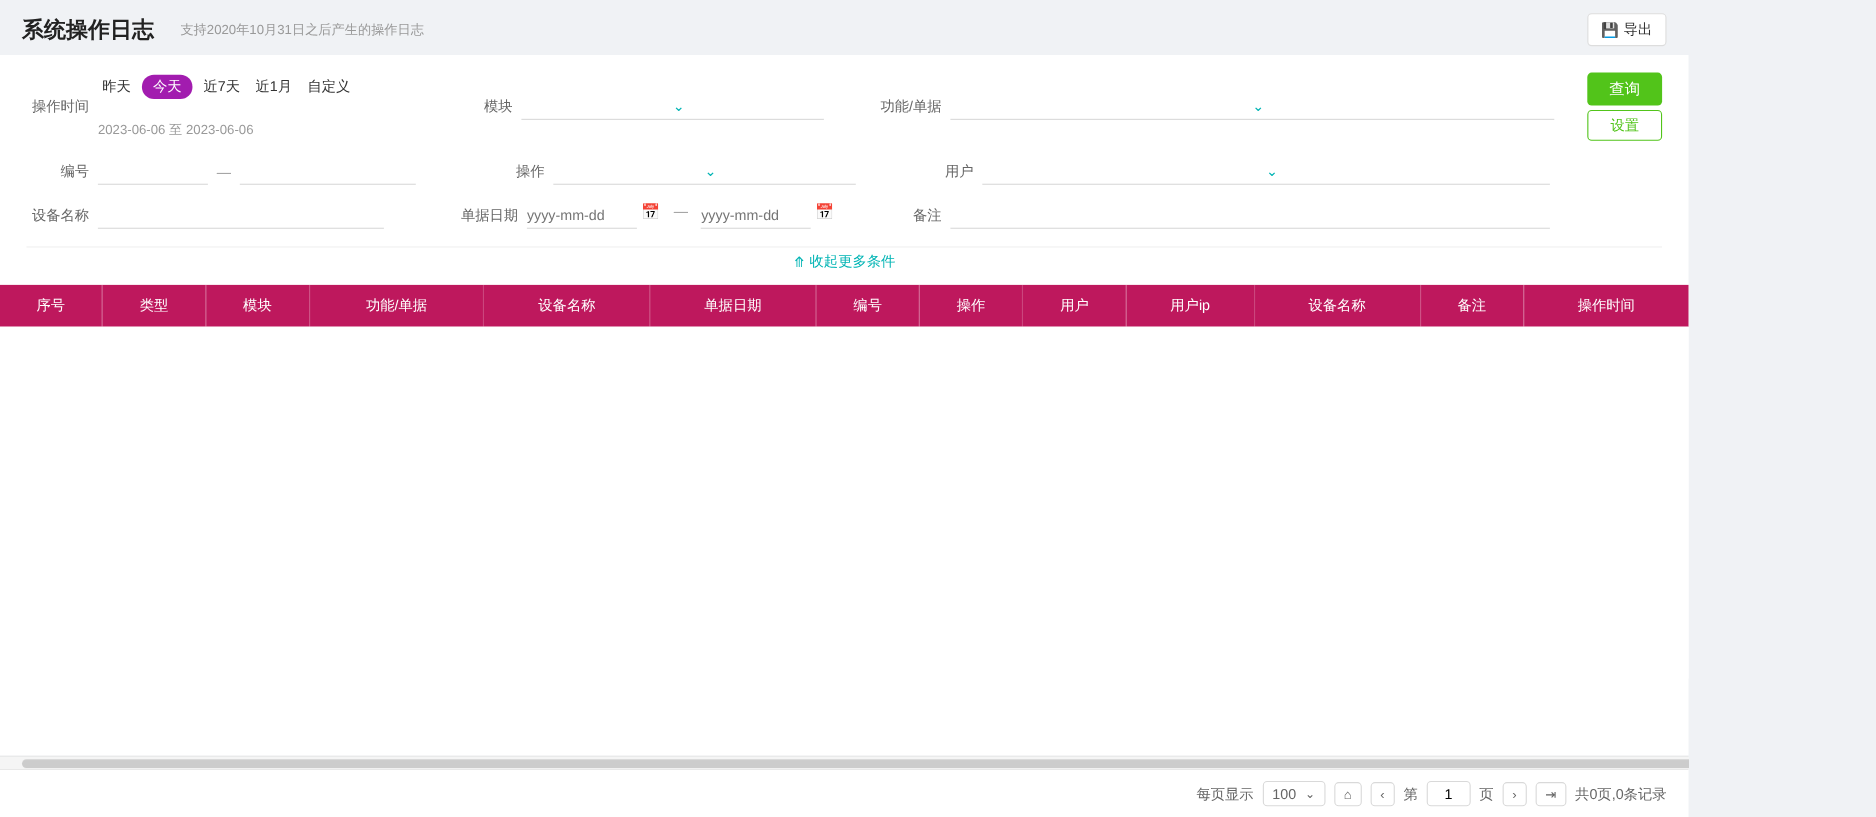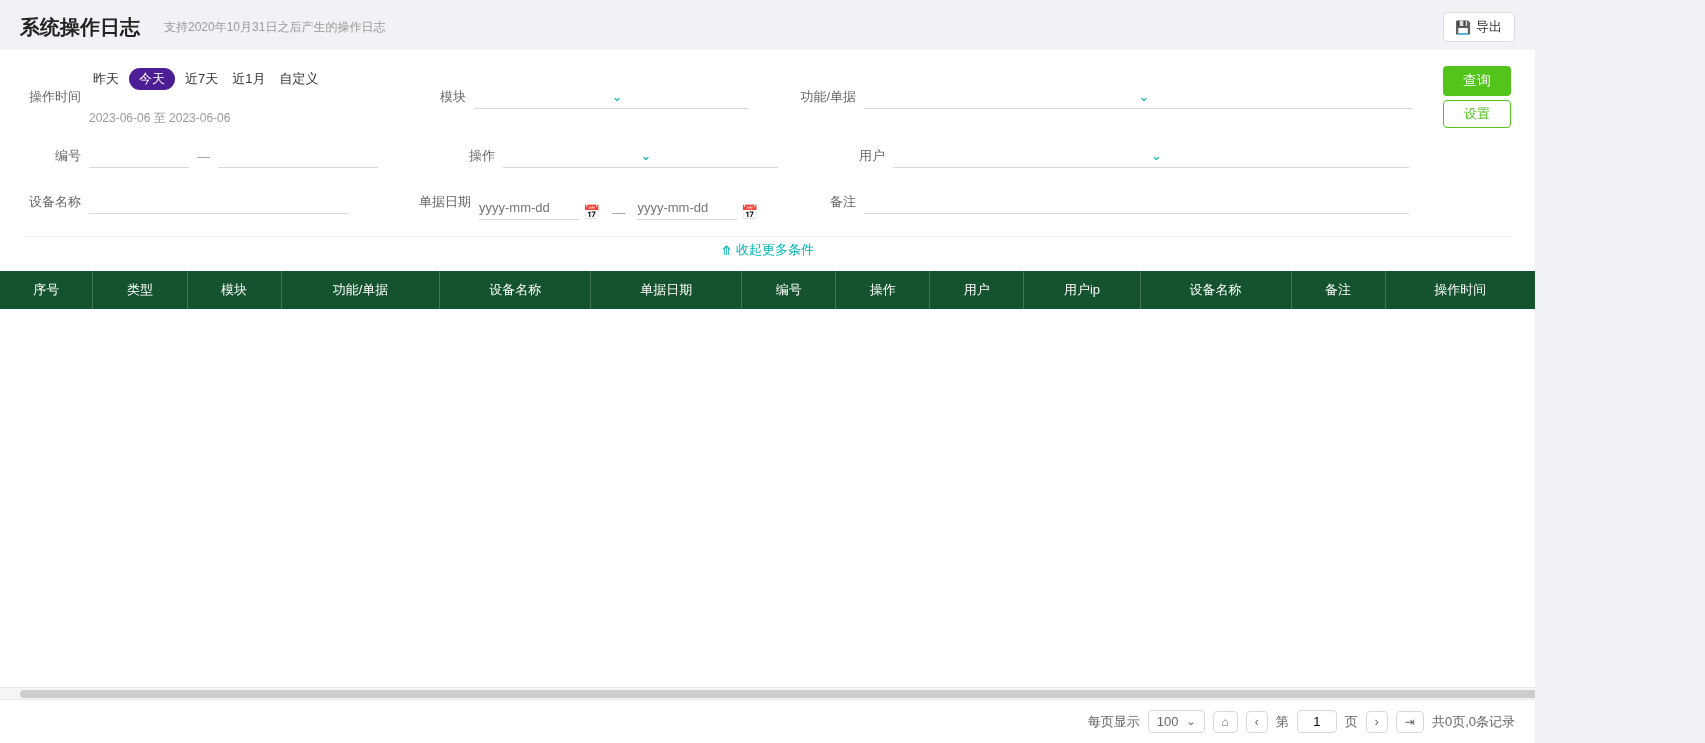--- a/index.html
+++ b/index.html
@@ -5,32 +5,32 @@
     * { box-sizing: border-box; margin: 0; padding: 0; }
     body { font-family: 'Microsoft YaHei', Arial, sans-serif; font-size: 13px; background: #f0f2f5; color: #333; }
 
     .page-wrapper { width: 1535px; min-height: 743px; background: #f0f2f5; display: flex; flex-direction: column; }
 
     
     .page-header { background: #f0f2f5; padding: 12px 20px 8px 20px; display: flex; align-items: center; justify-content: space-between; }
     .page-title { font-size: 20px; font-weight: bold; color: #222; margin-right: 12px; }
     .export-btn { display: flex; align-items: center; gap: 4px; background: white; border: 1px solid #ddd; border-radius: 4px; padding: 5px 12px; cursor: pointer; color: #333; font-size: 13px; }
     .time-btn { background: none; border: none; cursor: pointer; color: #333; font-size: 13px; padding: 2px 4px; }
-    .time-btn.active { background: #4c1d95; color: white; border-radius: 12px; padding: 2px 10px; }
+    .time-btn.active { background: #a21caf; color: white; border-radius: 12px; padding: 2px 10px; }
 
     .dash { margin: 0 8px; color: #999; }
     .query-btn { background: #52c41a; border: none; color: white; padding: 6px 20px; border-radius: 4px; cursor: pointer; font-size: 14px; font-weight: 500; }
     .settings-btn { background: white; border: 1px solid #52c41a; color: #52c41a; padding: 4px 20px; border-radius: 4px; cursor: pointer; font-size: 13px; }
     .collapse-btn { background: none; border: none; color: #00b4b4; cursor: pointer; font-size: 13px; display: flex; align-items: center; justify-content: center; width: 100%; gap: 4px; }
     .date-input { border: none; border-bottom: 1px solid #d9d9d9; outline: none; font-size: 13px; color: #bbb; padding: 4px 0; background: transparent; width: 100px; }
 
     
     .table-section { background: white; margin-top: 0; flex: 1; }
     .data-table { width: 100%; border-collapse: collapse; }
-    .data-table thead tr { background: #14532d; }
+    .data-table thead tr { background: #be185d; }
     .data-table thead th { color: white; font-weight: 500; font-size: 13px; padding: 10px 8px; text-align: center; border-right: 1px solid rgba(255,255,255,0.2); white-space: nowrap; }
     .data-table thead th:last-child { border-right: none; }
 
     
     .pagination-bar { background: white; border-top: 1px solid #e8e8e8; padding: 10px 20px; display: flex; align-items: center; justify-content: flex-end; gap: 8px; font-size: 13px; color: #666; }
     .page-size-select { display: flex; align-items: center; gap: 4px; border: 1px solid #d9d9d9; border-radius: 4px; padding: 3px 8px; cursor: pointer; }
     .page-nav-btn { background: none; border: 1px solid #d9d9d9; border-radius: 4px; padding: 3px 8px; cursor: pointer; color: #666; font-size: 12px; }
     .page-nav-btn:disabled { color: #ccc; cursor: not-allowed; }
     .page-input { border: 1px solid #d9d9d9; border-radius: 4px; width: 40px; text-align: center; padding: 3px; outline: none; font-size: 13px; }
 
@@ -134,21 +134,21 @@
 
     <div class="filter-line">
 
       <div class="fl-label">设备名称</div>
       <div style="min-width:260px;">
         <input class="full-width-input" type="text" style="width: 260px;">
       </div>
 
       <div style="margin-left:60px; display:flex; align-items:center; width:340px; flex-shrink:0;">
         <div class="fl-label" style="width:70px;">单据日期</div>
-        <div style="display:flex; align-items:flex-end; gap:4px;margin-top:12px;">
+        <div style="display:flex; align-items:flex-start; gap:4px;">
           <input class="date-input" type="text" style="width: 100px;" placeholder="yyyy-mm-dd">
           <span style="color:#00b4b4; font-size:14px; cursor:pointer;">📅</span>
           <span class="dash">—</span>
           <input class="date-input" type="text" style="width: 100px;" placeholder="yyyy-mm-dd">
           <span style="color:#00b4b4; font-size:14px; cursor:pointer;">📅</span>
         </div>
       </div>
 
       <div style="margin-left:40px; display:flex; align-items:center; flex:1;">
         <div class="fl-label" style="width:75px;">备注</div>

